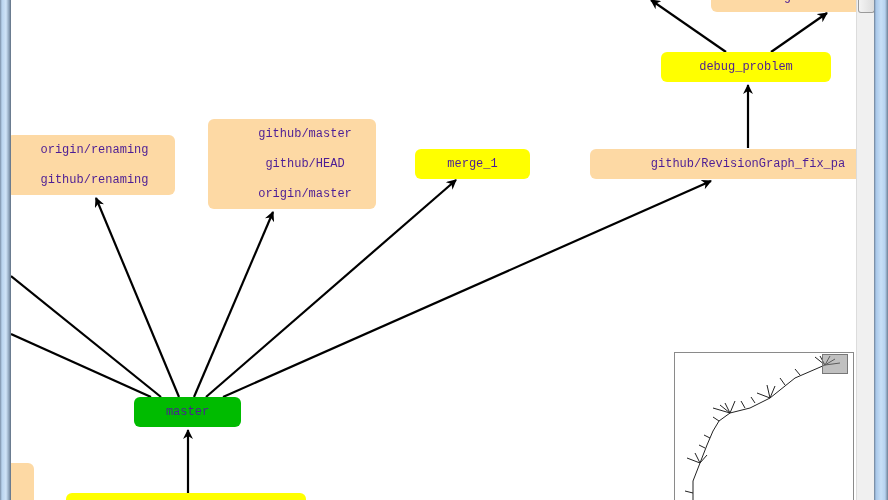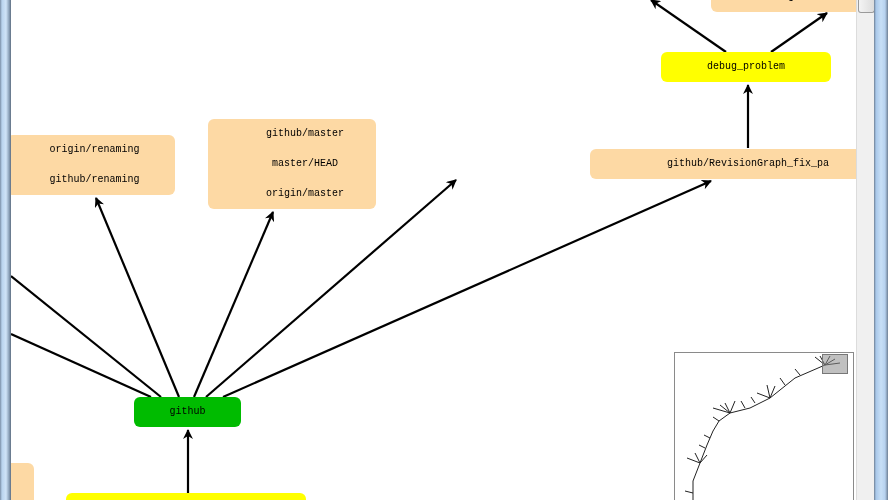--- a/index.html
+++ b/index.html
@@ -8,21 +8,21 @@
       background: #ffffff;
       font-family: "Liberation Mono", "DejaVu Sans Mono", monospace;
     }
     .left-frame {
       position: absolute; left: 0; top: 0; width: 11px; height: 500px;
       background: linear-gradient(to right, #7a8ea6 0px, #b9d3ee 2px, #cfe3f7 6px, #8da3bb 9px, #5f6f82 11px);
     }
     .canvas { position: absolute; left: 11px; top: 0; width: 845px; height: 500px; background: #ffffff; overflow: hidden; }
     svg.edges { position: absolute; left: 0; top: 0; }
     .node {
-      position: absolute; border-radius: 6px; font-size: 10px; color: #000000;
+      position: absolute; border-radius: 6px; font-size: 12px; color: #4c1d95;
       box-sizing: border-box; white-space: nowrap;
     }
     .node.peach { background: #fdd9a4; text-align: center; }
     .node.yellow { background: #ffff00; text-align: center; }
     .node.green { background: #00bb00; text-align: center; }
     .node .line { display: block; height: 30px; line-height: 30px; }
     .vscroll {
       position: absolute; left: 856px; top: 0; width: 18px; height: 500px;
       background: #f0f0f0; border-left: 1px solid #dcdcdc;
     }
@@ -78,39 +78,42 @@
     </g>
   </svg>
 
   <div class="node peach" style="left:-4px; top:135px; width:168px; height:60px; padding:0 0 0 7px;">
     <span class="line">origin/renaming</span>
     <span class="line">github/renaming</span>
   </div>
 
   <div class="node peach" style="left:197px; top:119px; width:168px; height:90px; padding:0 0 0 26px;">
     <span class="line">github/master</span>
-    <span class="line">master/HEAD</span>
+    <span class="line">github/HEAD</span>
     <span class="line">origin/master</span>
   </div>
 
+  <div class="node yellow" style="left:404px; top:149px; width:115px; height:30px; line-height:30px;">
+    <span>merge_1</span>
+  </div>
 
   <div class="node peach" style="left:579px; top:149px; width:290px; height:30px; line-height:30px; padding-left:26px; border-radius:6px 0 0 6px;">
     <span>github/RevisionGraph_fix_pa</span>
   </div>
 
   <div class="node yellow" style="left:650px; top:52px; width:170px; height:30px; line-height:30px;">
     <span>debug_problem</span>
   </div>
 
   <div class="node peach" style="left:700px; top:-18px; width:170px; height:30px; line-height:30px; padding-left:26px; border-radius:0 0 0 6px;">
     <span>origin/Revisi</span>
   </div>
 
   <div class="node green" style="left:123px; top:397px; width:107px; height:30px; line-height:30px;">
-    <span>github</span>
+    <span>master</span>
   </div>
 
   <div class="node yellow" style="left:55px; top:493px; width:240px; height:30px;"></div>
 
   <div class="node peach" style="left:-10px; top:463px; width:33px; height:50px;"></div>
 
   <div class="minimap" style="left:663px;">
     <svg width="178" height="148">
       <g stroke="#222" stroke-width="1" fill="none">
         <polyline points="150,12 120,25 95,45 75,55 55,60 44,68 38,78 32,92 25,110 18,128 18,150"></polyline>

